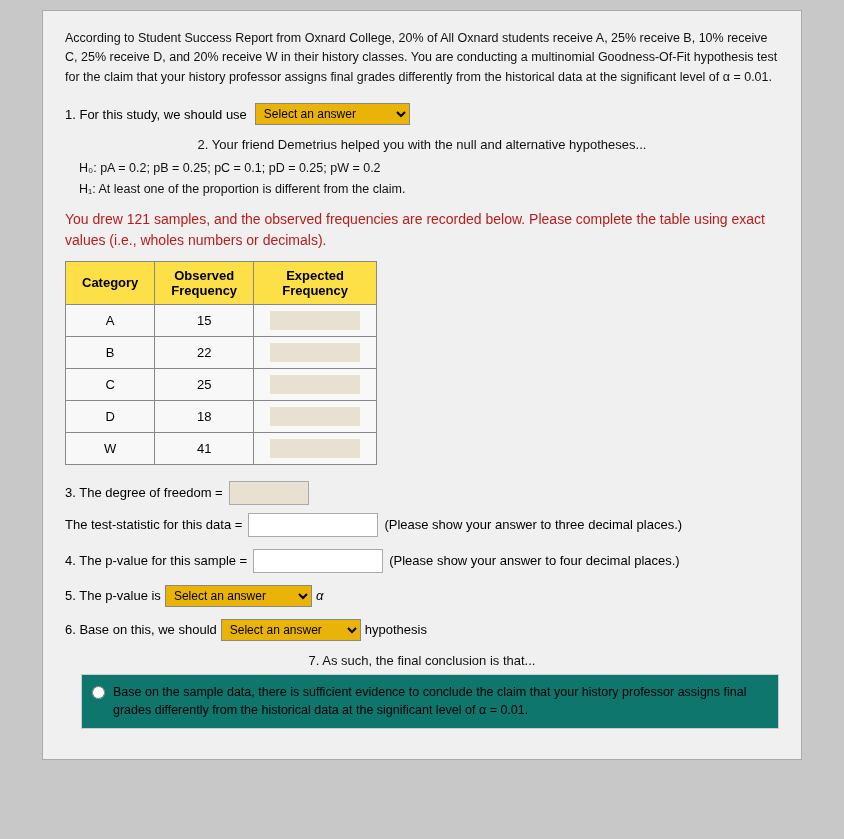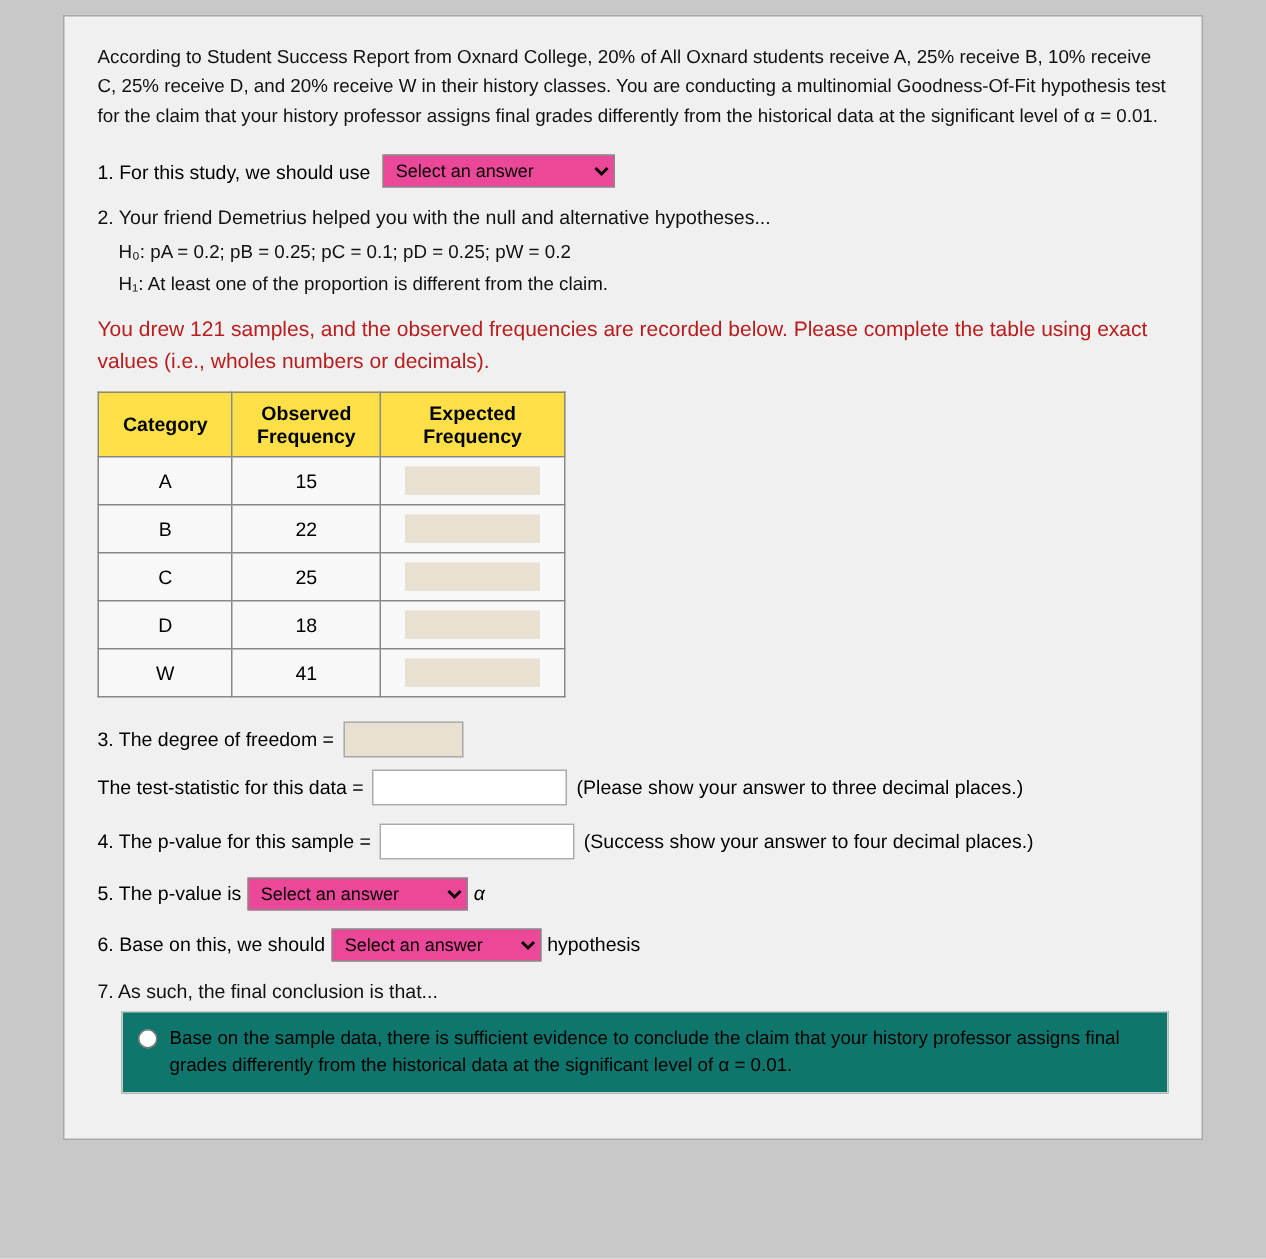--- a/index.html
+++ b/index.html
@@ -25,20 +25,21 @@
       margin-bottom: 16px;
       color: #111;
     }
     .question-block {
       margin-bottom: 12px;
     }
     .question-label {
       font-size: 13px;
       color: #111;
       margin-bottom: 6px;
+      text-align: center;
     }
     .inline-select {
       display: inline-block;
       margin: 0 4px;
     }
     .inline-select select {
       font-size: 12px;
       padding: 2px 4px;
       border: 1px solid #888;
       background: #fff;
@@ -126,21 +127,21 @@
       display: flex;
       align-items: center;
       gap: 4px;
       font-size: 13px;
       margin-bottom: 10px;
     }
     .inline-row select {
       font-size: 12px;
       padding: 2px 4px;
       border: 1px solid #888;
-      background: #ec4899;
+      background: #eab308;
       min-width: 140px;
     }
     .conclusion-box {
       margin-left: 16px;
       padding: 8px 10px;
       border: 1px solid #ccc;
       background: #0f766e;
     }
     .conclusion-option {
       display: flex;
@@ -230,21 +231,21 @@
       <span>The test-statistic for this data =</span>
       <input type="text" class="stat-input" style="">
       <span>(Please show your answer to three decimal places.)</span>
     </div>
   </div>
 
   <div class="question-block">
     <div class="pval-row">
       <span>4. The p-value for this sample =</span>
       <input type="text" class="pval-input" style="">
-      <span>(Success show your answer to four decimal places.)</span>
+      <span>(Please show your answer to four decimal places.)</span>
     </div>
   </div>
 
   <div class="question-block">
     <div class="inline-row">
       <span>5. The p-value is</span>
       <select>
         <option>Select an answer</option>
         <option>less than (or equal to)</option>
         <option>greater than</option>

